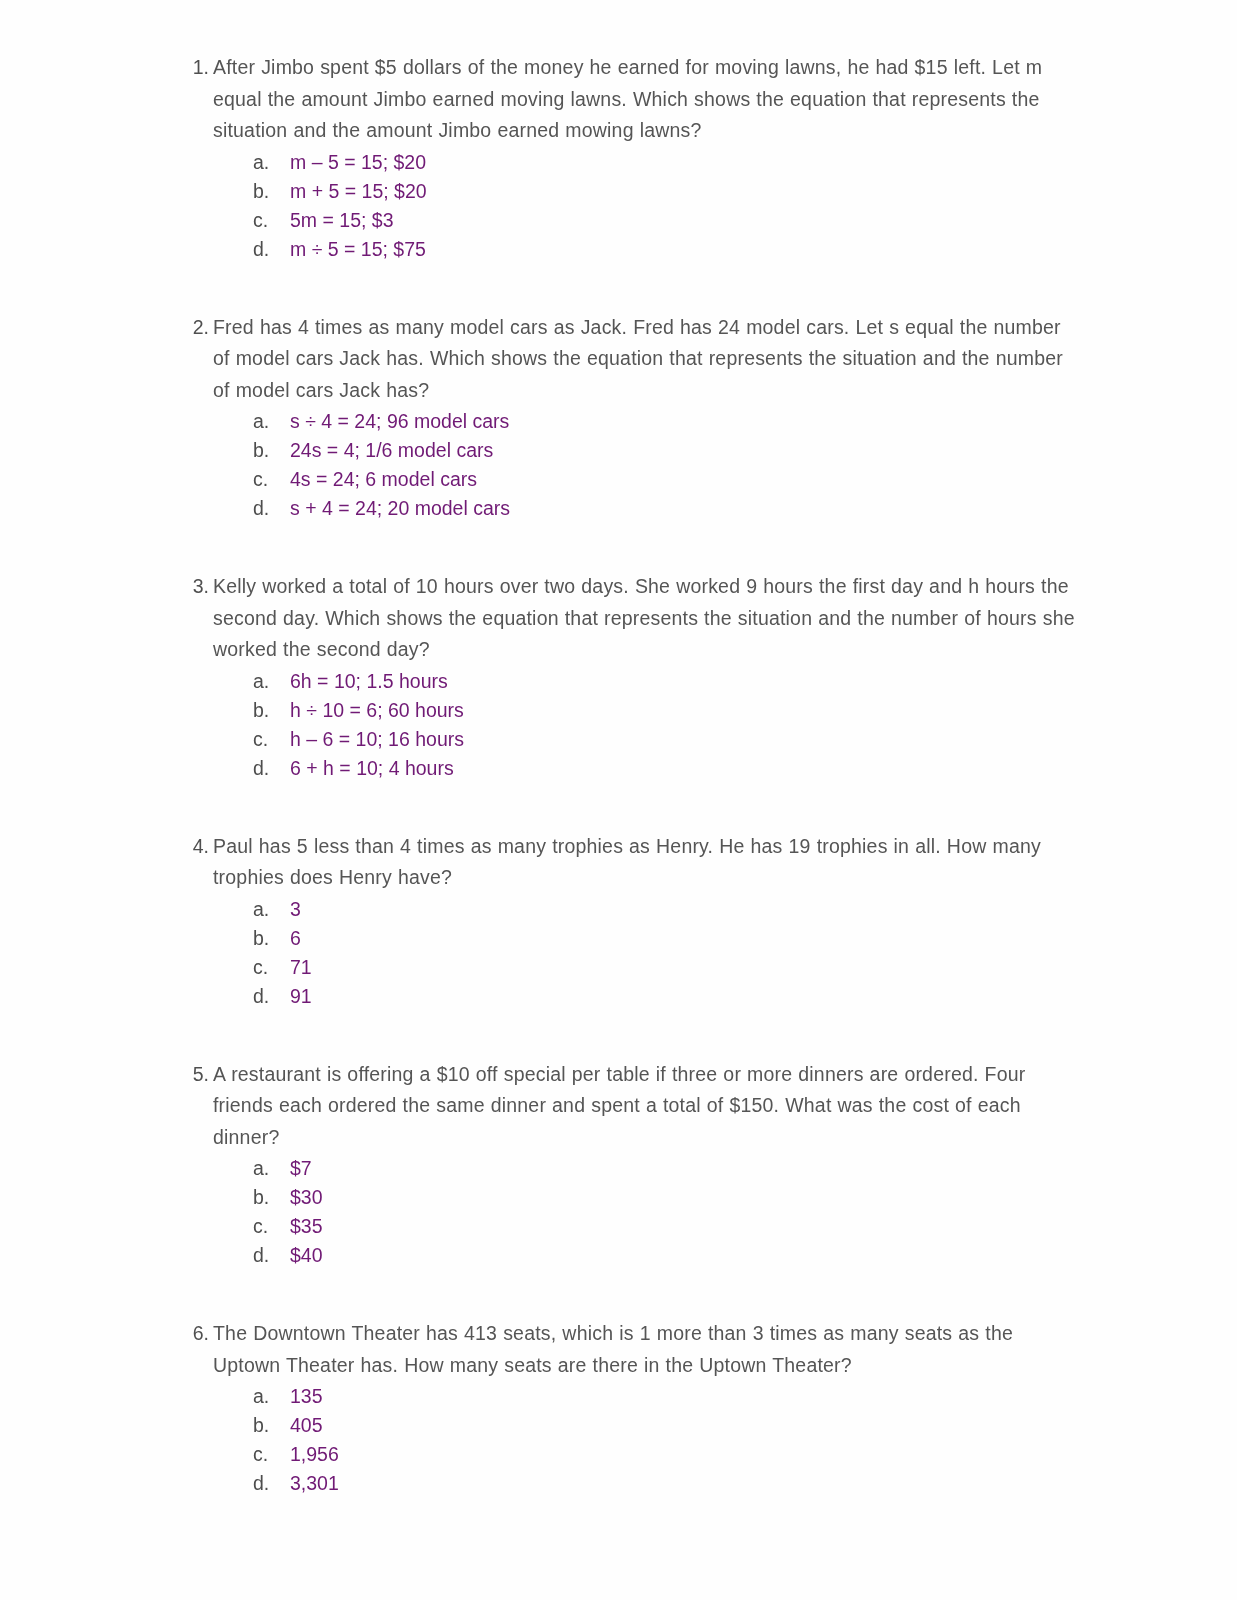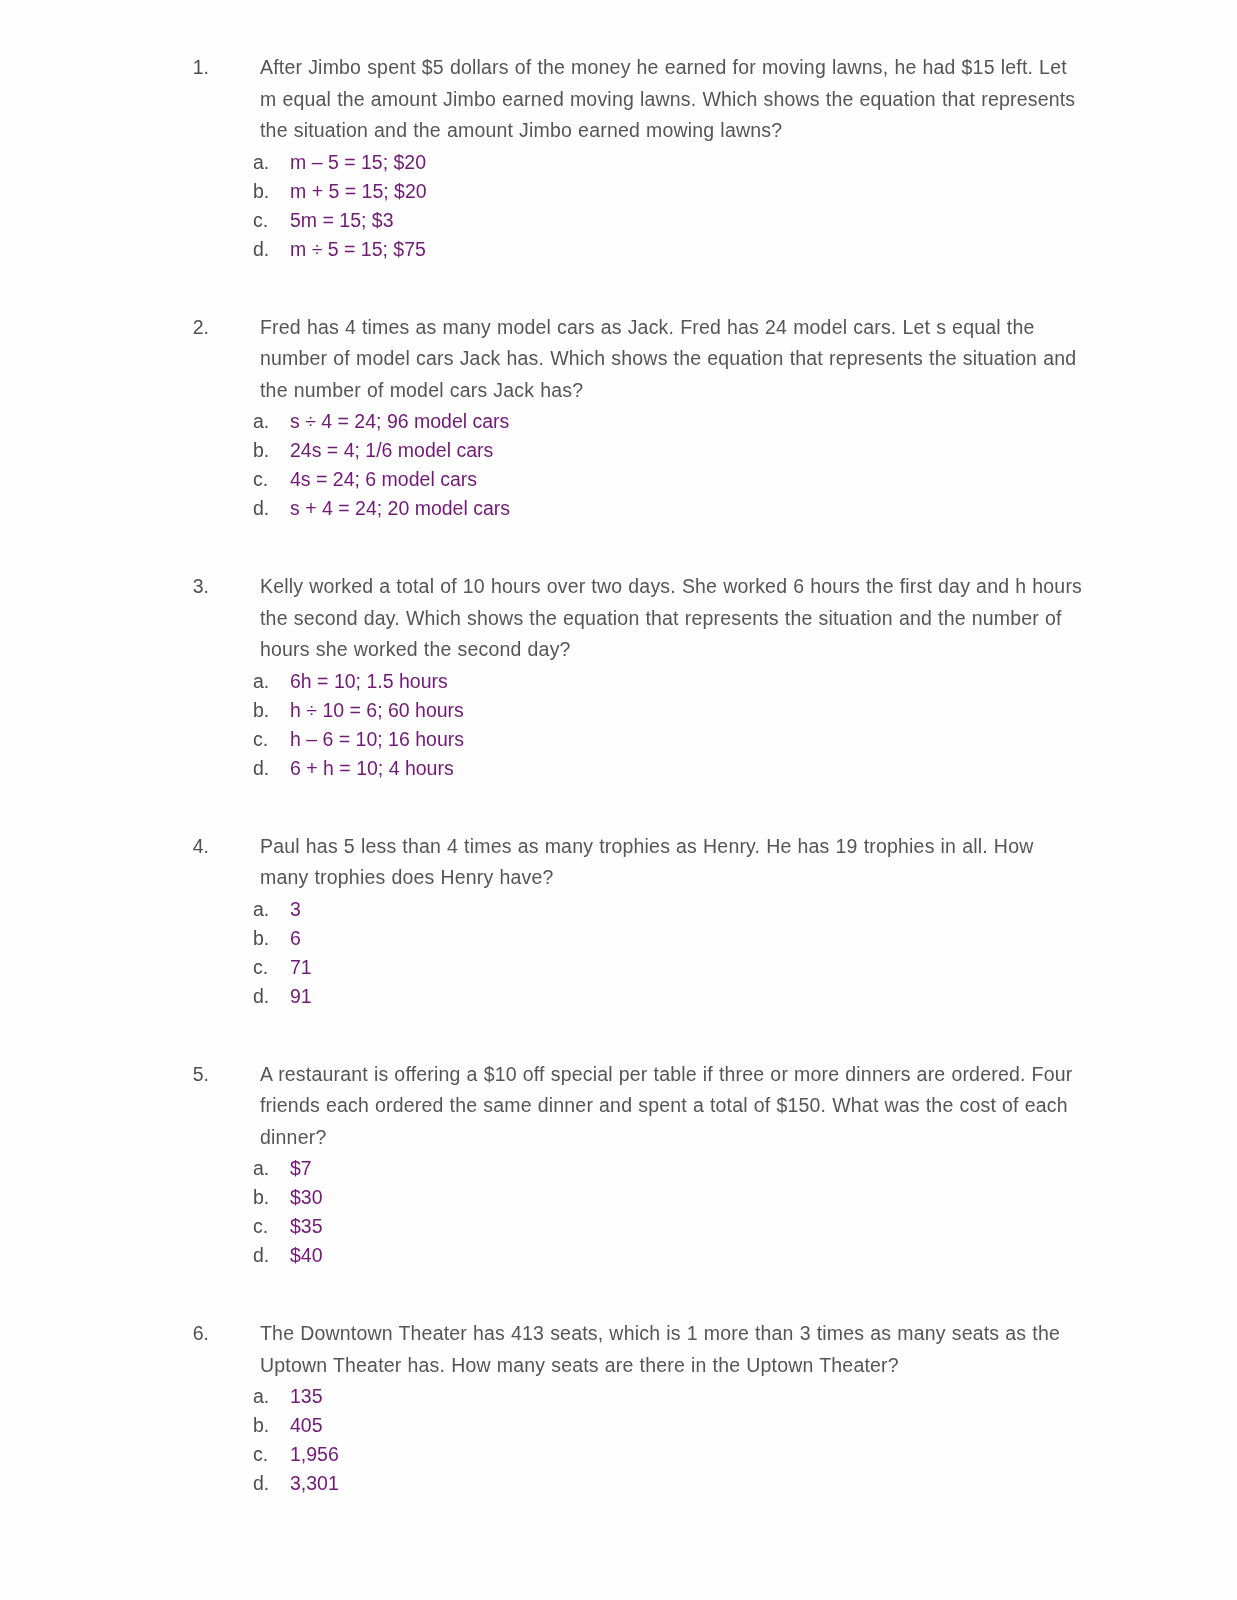--- a/index.html
+++ b/index.html
@@ -47,21 +47,20 @@
     color: #4f4f4f;
   }
   .q-text {
     display: block;
     font-size: 19.5px;
     line-height: 31.5px;
     color: #555555;
     letter-spacing: 0.01em;
     word-spacing: 0.02em;
     text-align: left;
-    margin-left: 47px;
   }
   .options {
     margin: 0;
     padding: 0;
     list-style: none;
     margin-top: 1px;
   }
   .option {
     position: relative;
     padding-left: 107px;
@@ -115,21 +114,21 @@
         <ul class="options">
           <li class="option"><span class="opt-letter">a.</span><span class="opt-text">s ÷ 4 = 24; 96 model cars</span></li>
           <li class="option"><span class="opt-letter">b.</span><span class="opt-text">24s = 4; 1/6 model cars</span></li>
           <li class="option"><span class="opt-letter">c.</span><span class="opt-text">4s = 24; 6 model cars</span></li>
           <li class="option"><span class="opt-letter">d.</span><span class="opt-text">s + 4 = 24; 20 model cars</span></li>
         </ul>
       </div>
       <div class="question">
         <div class="q-head">
           <span class="q-num">3.</span>
-          <span class="q-text">Kelly worked a total of 10 hours over two days. She worked 6 hours the first day and h hours the second day. Which shows the equation that represents the situation and the number of hours she worked the second day?</span>
+          <span class="q-text">Kelly worked a total of 10 hours over two days. She worked 9 hours the first day and h hours the second day. Which shows the equation that represents the situation and the number of hours she worked the second day?</span>
         </div>
         <ul class="options">
           <li class="option"><span class="opt-letter">a.</span><span class="opt-text">6h = 10; 1.5 hours</span></li>
           <li class="option"><span class="opt-letter">b.</span><span class="opt-text">h ÷ 10 = 6; 60 hours</span></li>
           <li class="option"><span class="opt-letter">c.</span><span class="opt-text">h – 6 = 10; 16 hours</span></li>
           <li class="option"><span class="opt-letter">d.</span><span class="opt-text">6 + h = 10; 4 hours</span></li>
         </ul>
       </div>
       <div class="question">
         <div class="q-head">

